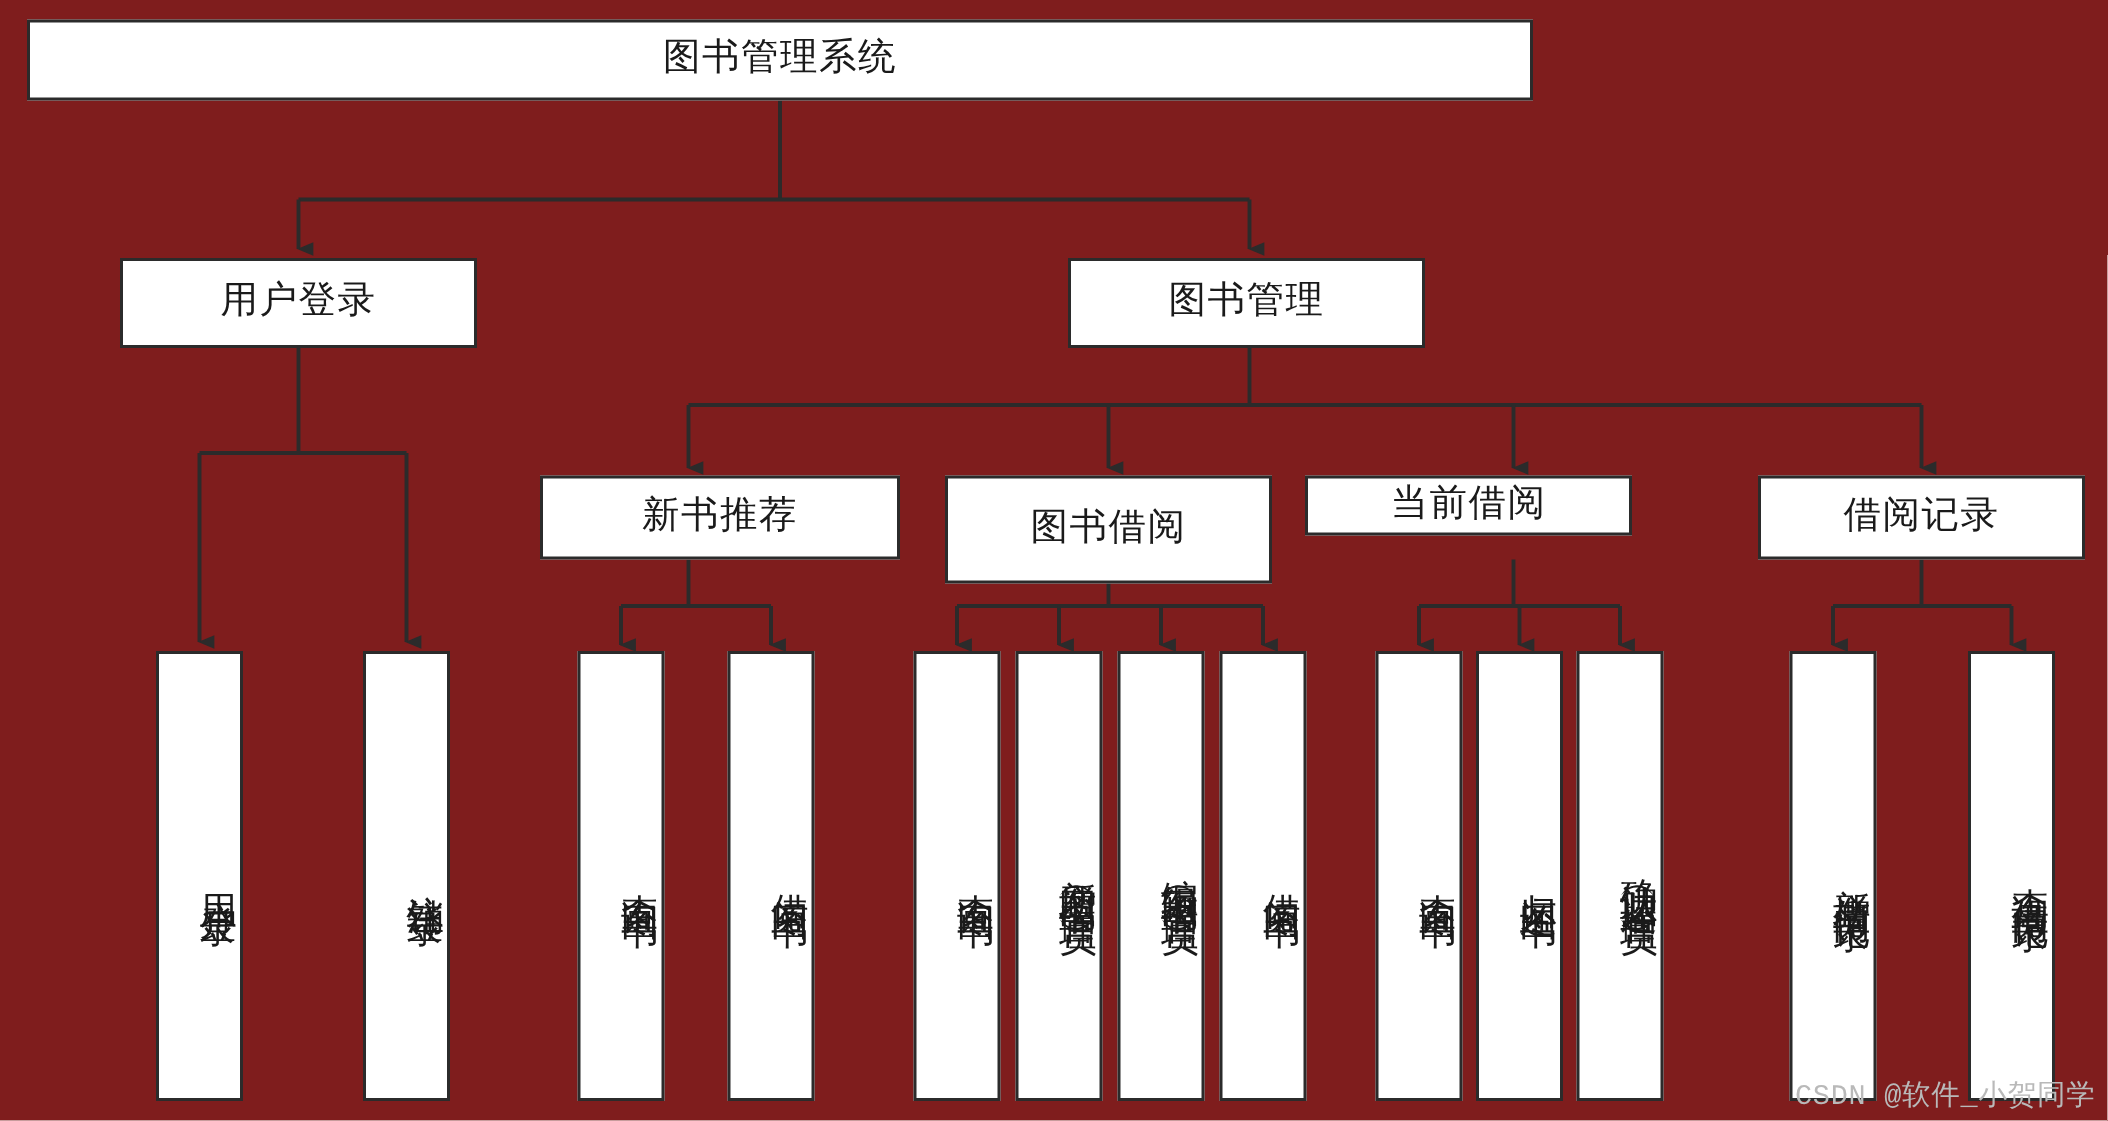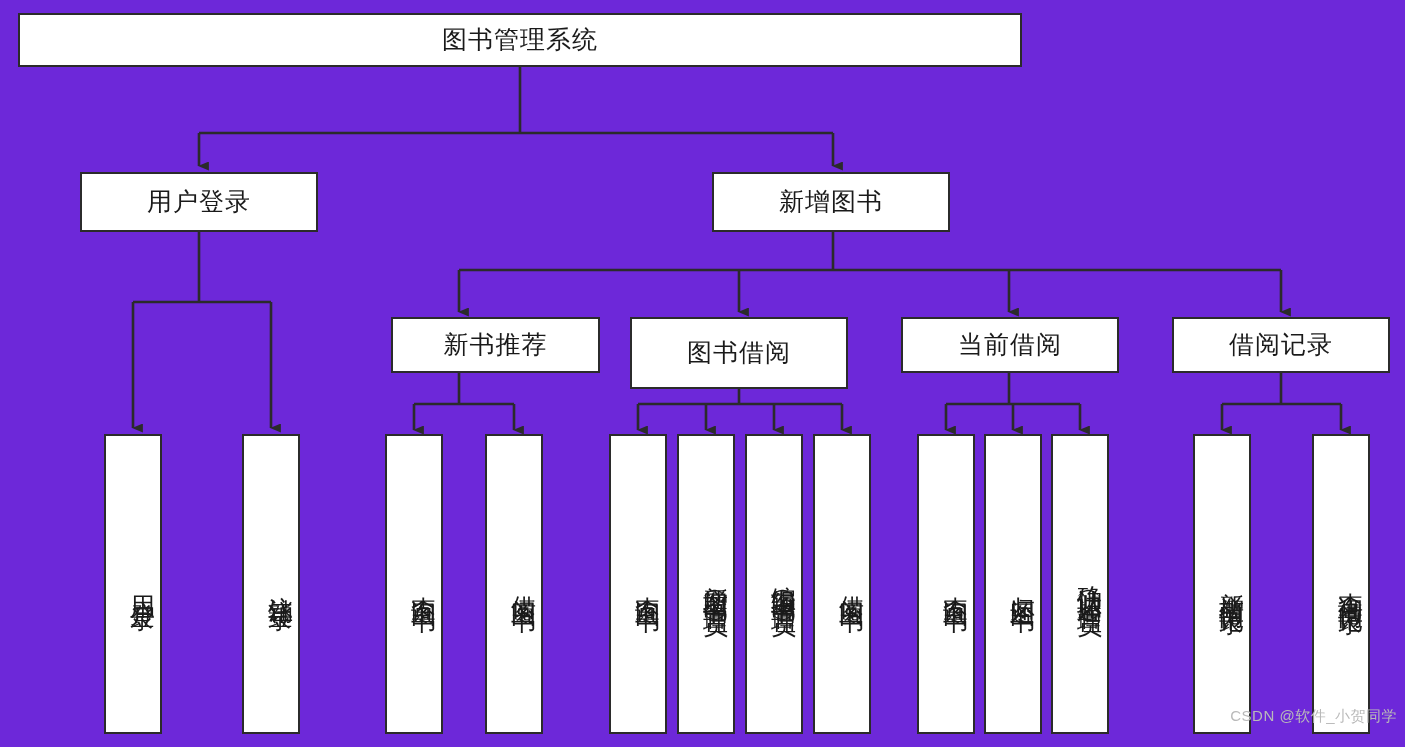--- a/index.html
+++ b/index.html
@@ -8,22 +8,23 @@
     padding: 0;
     background: #ffffff;
   }
   body {
     font-family: "Liberation Sans", "DejaVu Sans", sans-serif;
   }
   #stage {
     position: relative;
     width: 1405px;
     height: 747px;
-    background: #6d28d9;
+    background: #7f1d1d;
     overflow: hidden;
+    font-family: Liberation Mono, monospace;
   }
   #wires {
     position: absolute;
     left: 0;
     top: 0;
     width: 1405px;
     height: 747px;
     pointer-events: none;
   }
   .node {
@@ -55,22 +56,22 @@
     white-space: nowrap;
   }
   .node.vertical .vtext {
     writing-mode: vertical-rl;
     text-orientation: upright;
     display: block;
   }
   .watermark {
     position: absolute;
     right: 8px;
-    bottom: 21px;
-    font-size: 15px;
+    bottom: 4px;
+    font-size: 19px;
     color: #b9b9b9;
     letter-spacing: 0.5px;
     user-select: none;
     white-space: nowrap;
   }
 </style>
 </head>
 <body>
 
 <div id="stage">
@@ -128,30 +129,30 @@
   </svg>
 
   <div class="node horizontal root" style="left:18px; top:13px; width:1004px; height:54px;">
     <span>图书管理系统</span>
   </div>
 
   <div class="node horizontal" style="left:80px; top:172px; width:238px; height:60px;">
     <span>用户登录</span>
   </div>
   <div class="node horizontal" style="left:712px; top:172px; width:238px; height:60px;">
-    <span>新增图书</span>
-  </div>
-
-  <div class="node horizontal" style="left:360px; top:317px; width:209px; height:56px;margin-left:31px;">
+    <span>图书管理</span>
+  </div>
+
+  <div class="node horizontal" style="left:360px; top:317px; width:240px; height:56px;">
     <span>新书推荐</span>
   </div>
   <div class="node horizontal" style="left:630px; top:317px; width:218px; height:72px;">
     <span>图书借阅</span>
   </div>
-  <div class="node horizontal" style="left:901px; top:317px; width:218px; height:56px;text-align:center;">
+  <div class="node horizontal" style="left:870px; top:317px; width:218px; height:40px;text-align:center;">
     <span>当前借阅</span>
   </div>
   <div class="node horizontal" style="left:1172px; top:317px; width:218px; height:56px;text-align:center;">
     <span>借阅记录</span>
   </div>
 
   <div class="node vertical" style="left:104px; top:434px; width:58px; height:300px;">
     <span class="vtext">用户登录</span>
   </div>
   <div class="node vertical" style="left:242px; top:434px; width:58px; height:300px;">

